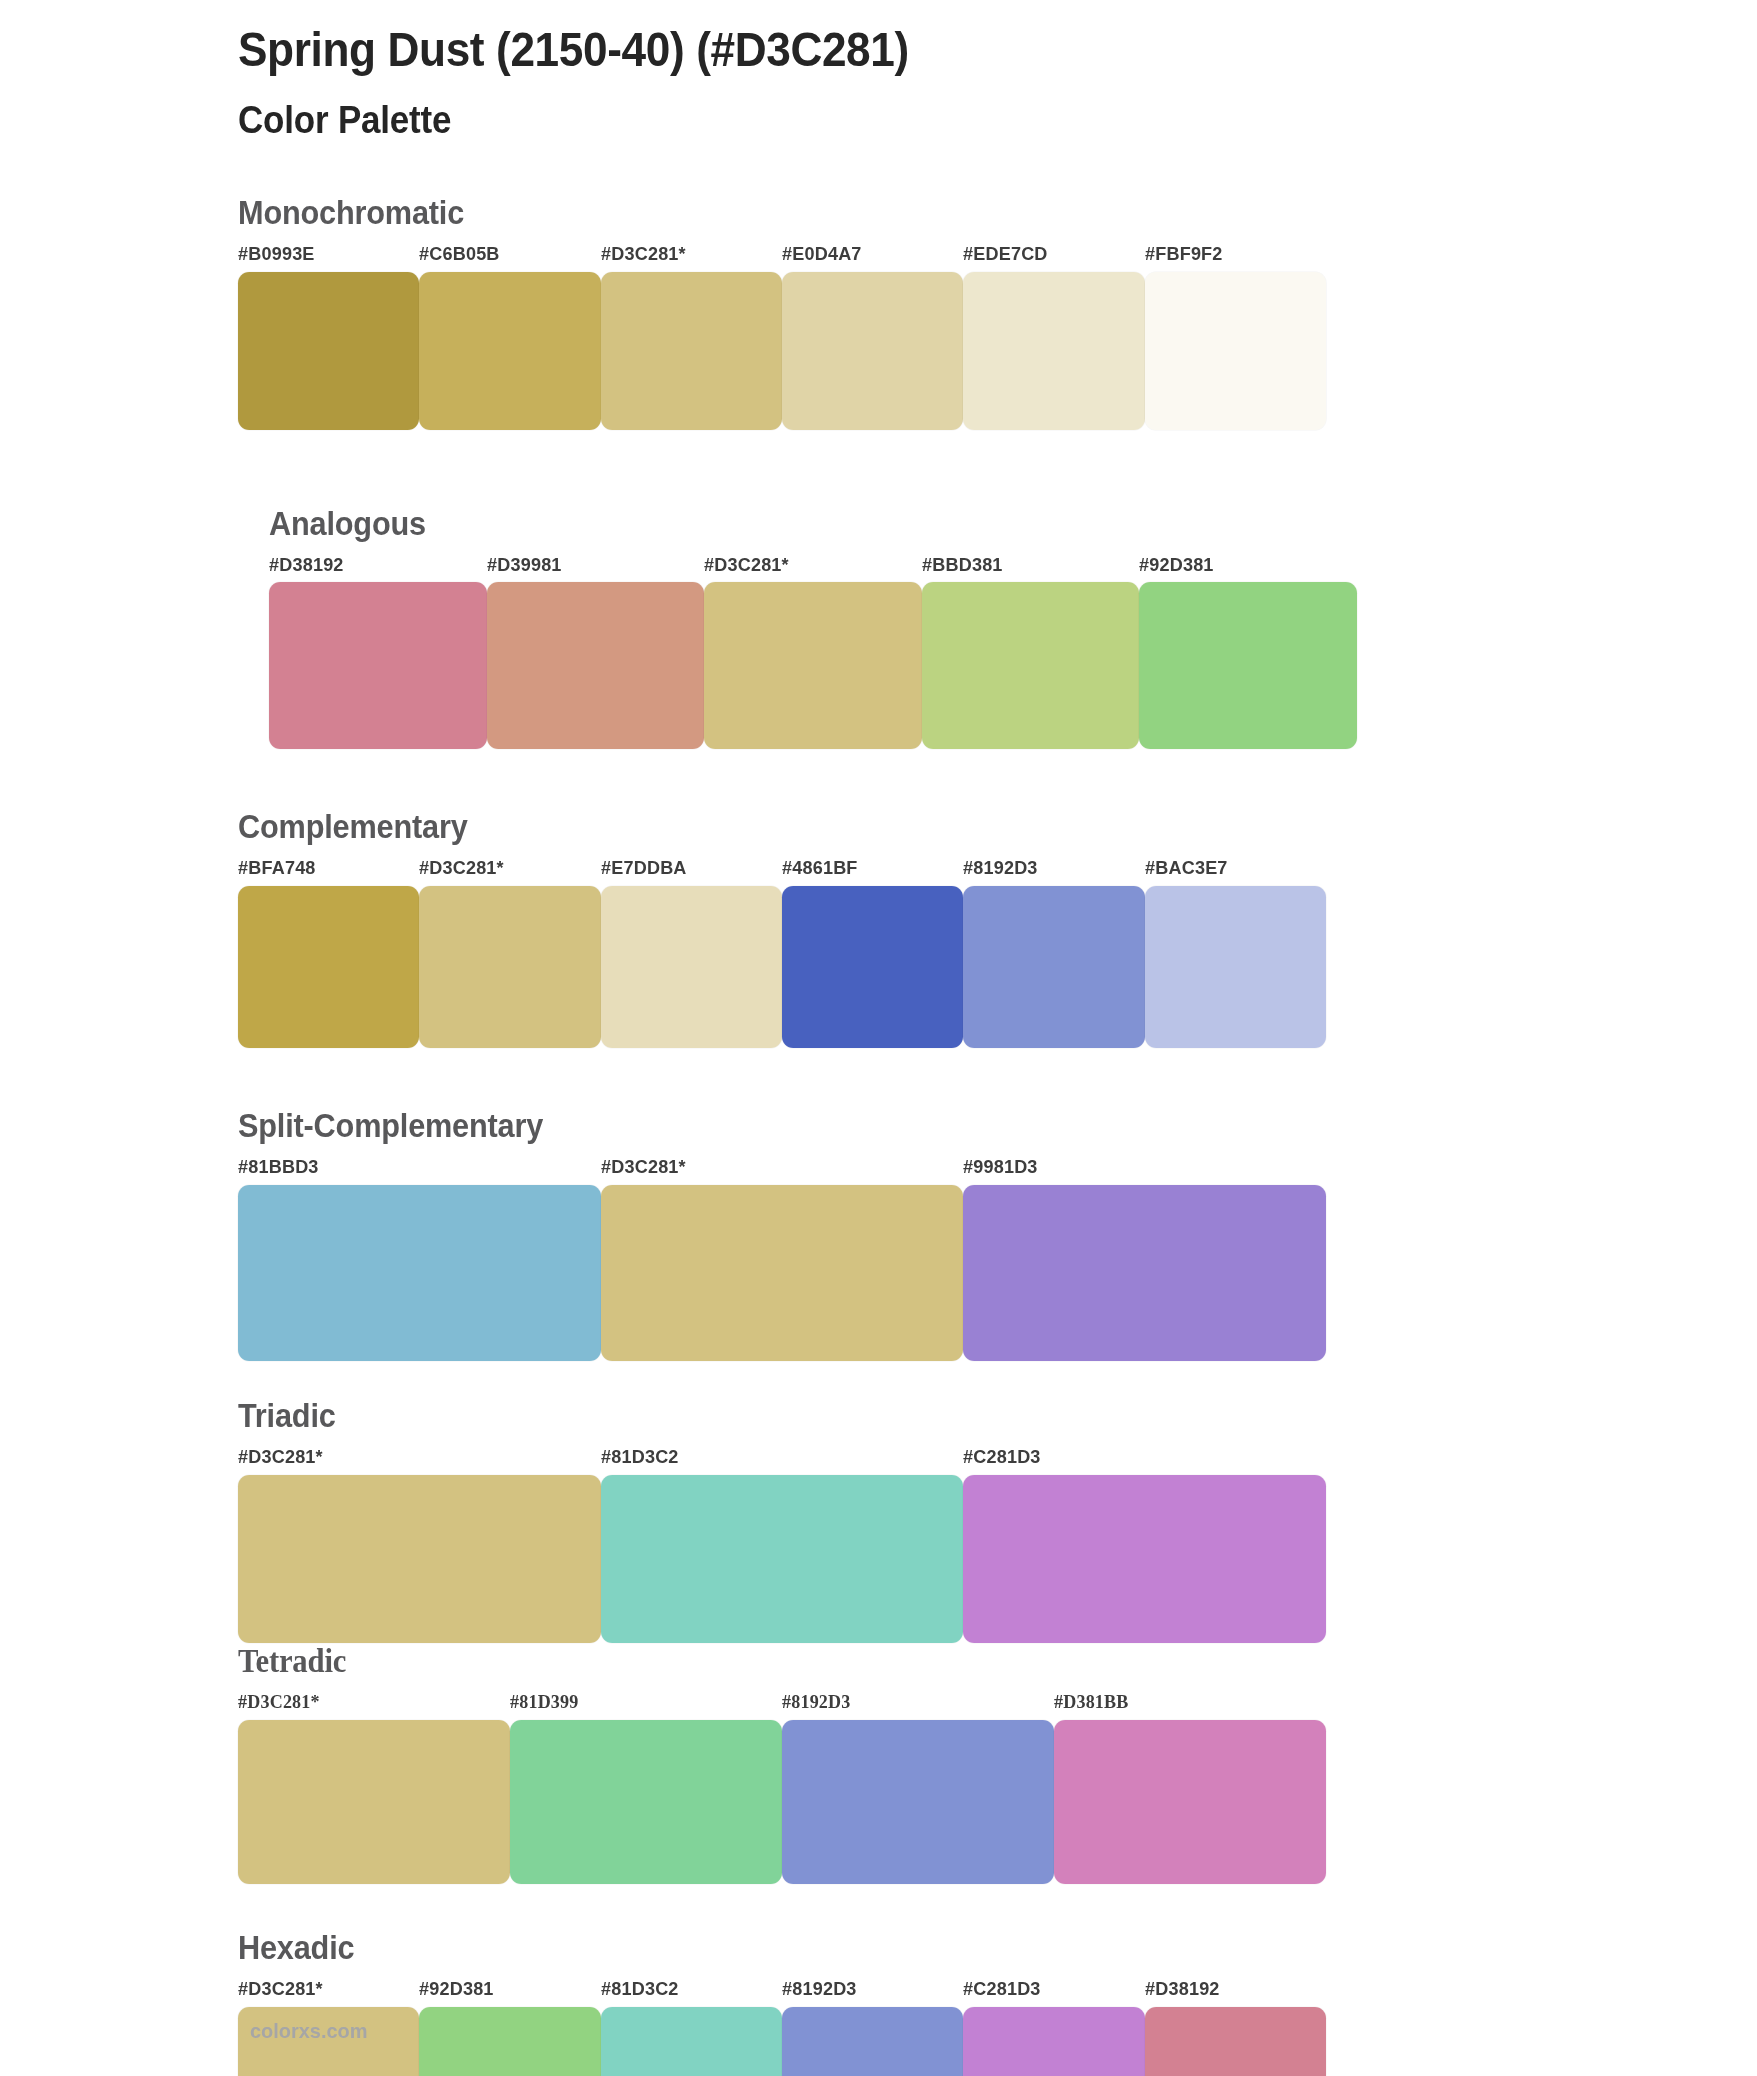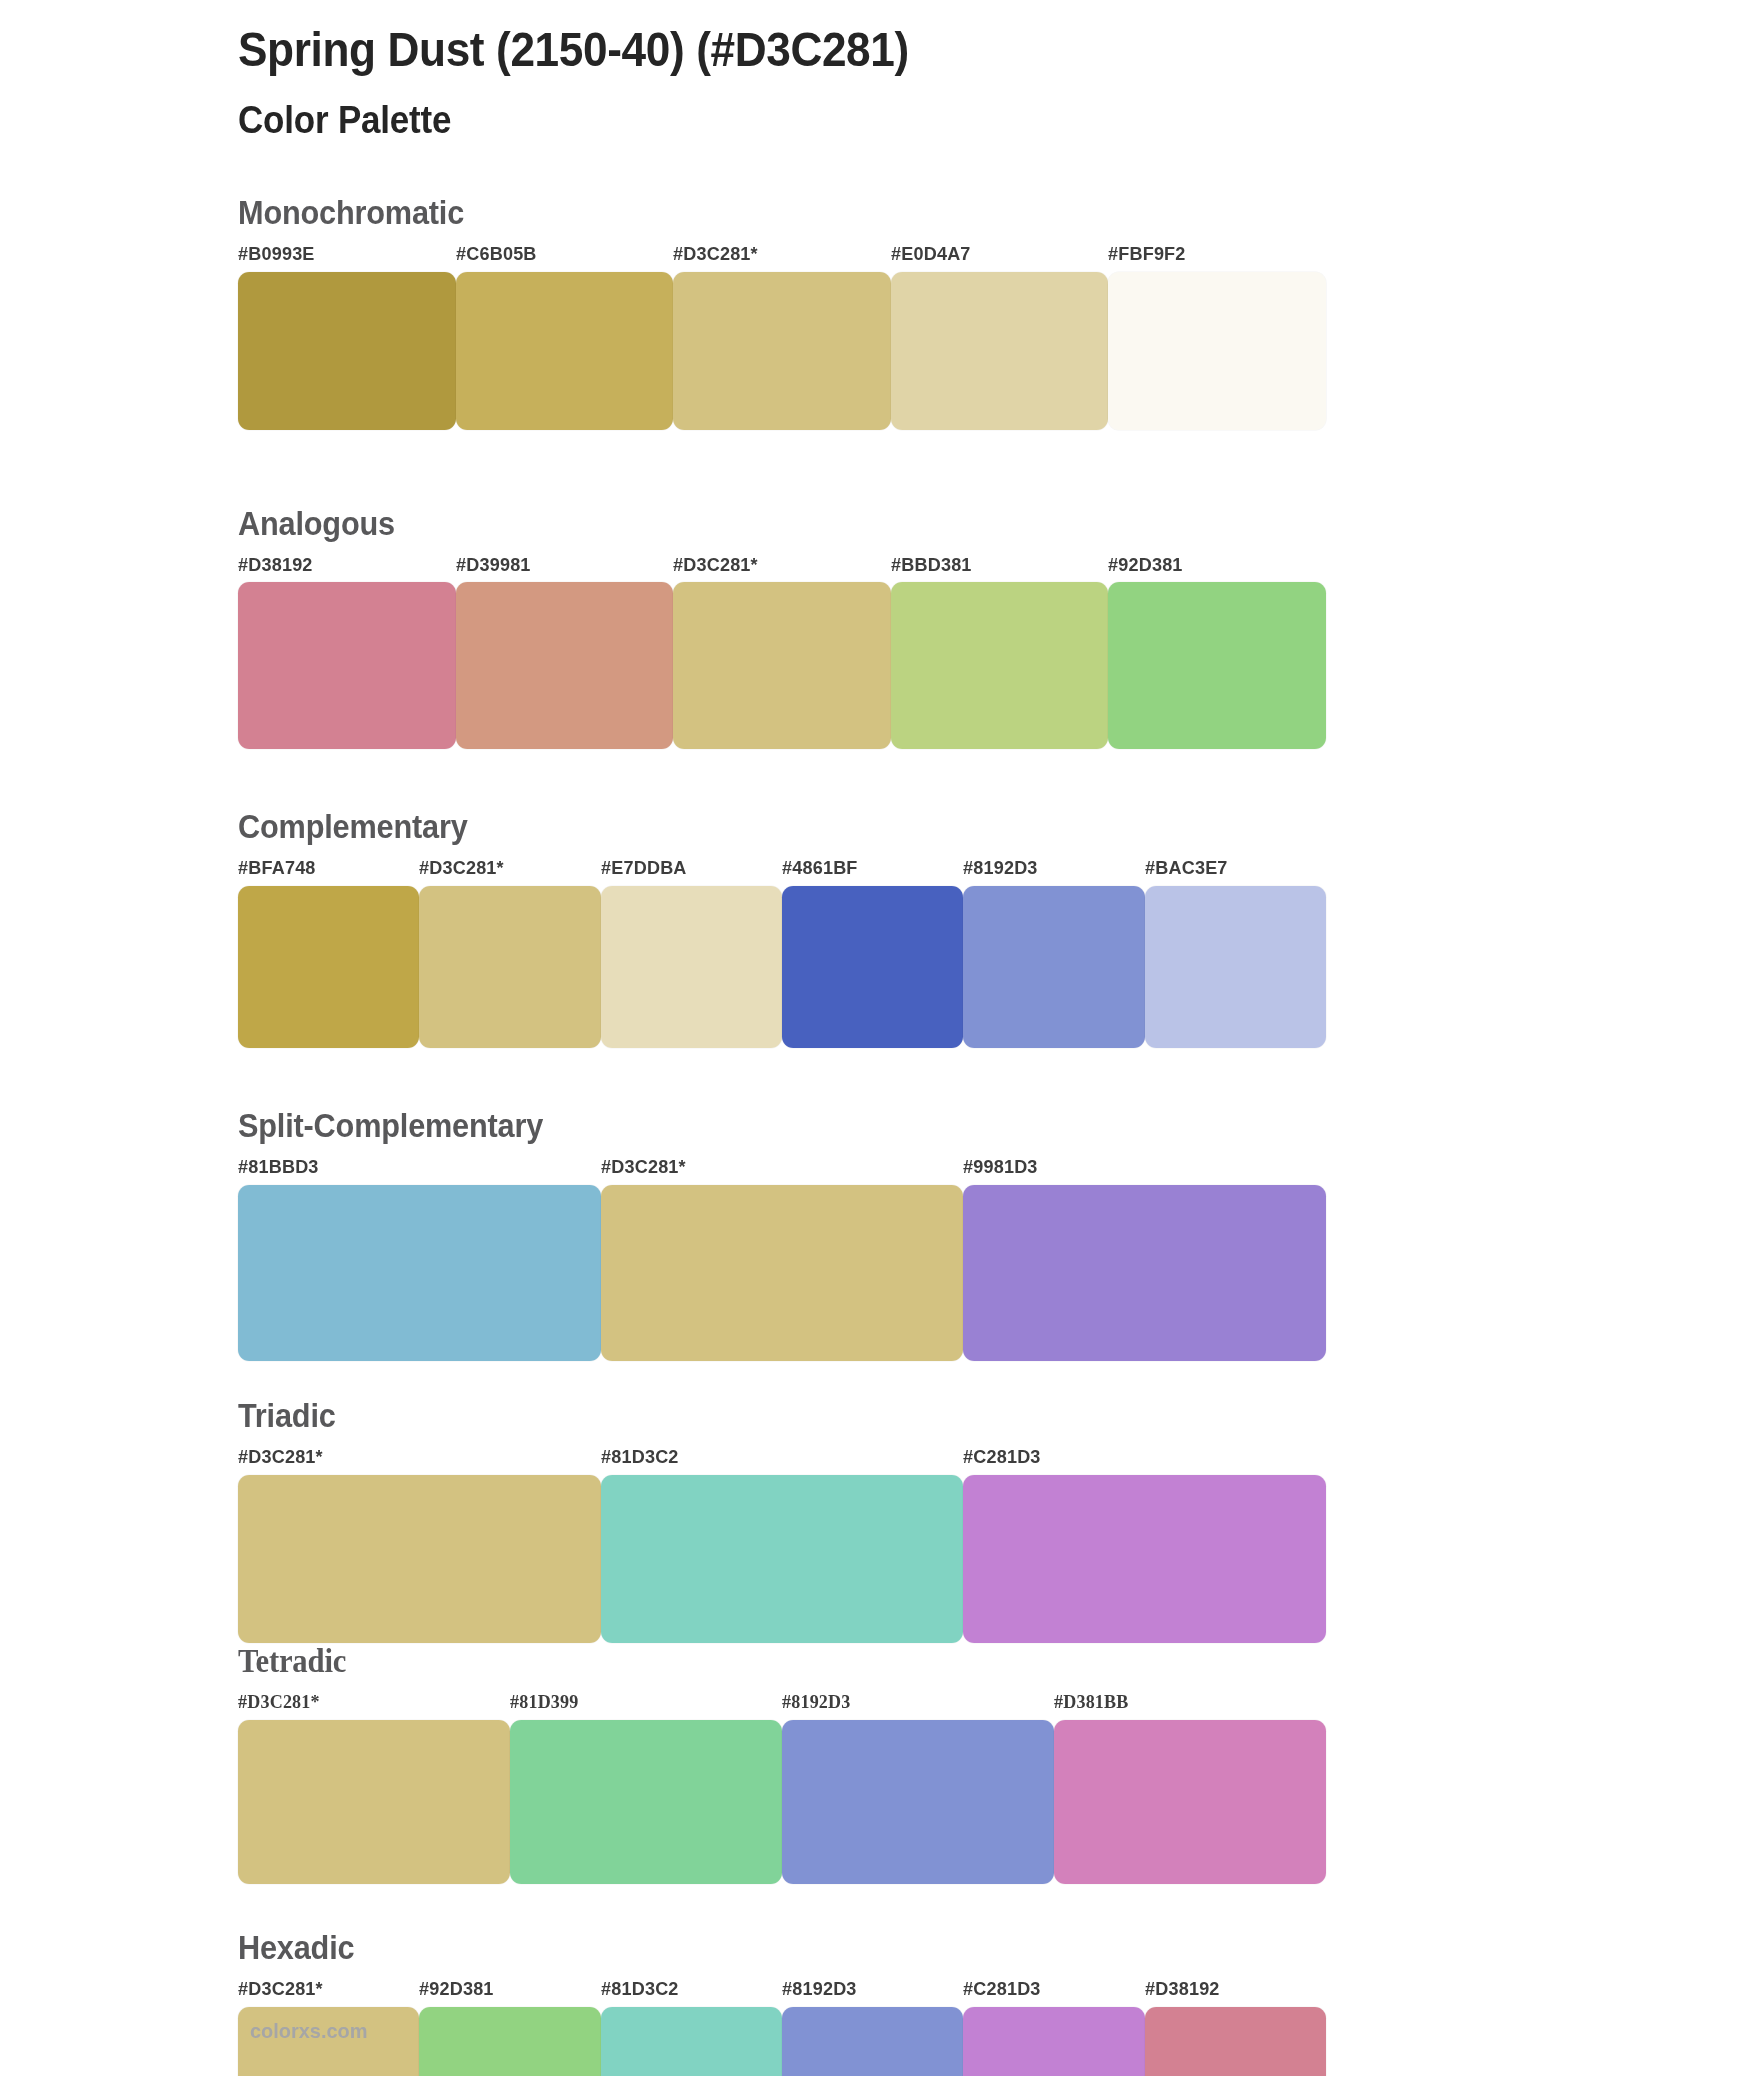--- a/index.html
+++ b/index.html
@@ -110,21 +110,21 @@
   .h-mono   .swatch-chip { height: 158px; }
   .h-ana    .swatch-chip { height: 167px; }
   .h-comp   .swatch-chip { height: 162px; }
   .h-split  .swatch-chip { height: 176px; }
   .h-tri    .swatch-chip { height: 168px; }
   .h-tet    .swatch-chip { height: 164px; }
   .h-hex    .swatch-chip { height: 170px; }
 
   
   .gap-mono  { margin-bottom: 76px; }
-  .gap-ana   { margin-bottom: 60px; }
+  .gap-ana   { margin-bottom: 60px; margin-left: 31px; }
   .gap-comp  { margin-bottom: 60px; }
   .gap-split { margin-bottom: 37px; }
   .gap-tri   { }
   .gap-tet   { margin-bottom: 46px; font-family: Liberation Serif, serif; }
   .gap-hex   { margin-bottom: 0; }
 
   
   .footer {
     position: absolute;
     left: 250px;
@@ -165,20 +165,24 @@
           </div>
           <div class="swatch">
             <div class="swatch-label">#D3C281*</div>
             <div class="swatch-chip" style="background: rgb(211, 194, 129);"></div>
           </div>
           <div class="swatch">
             <div class="swatch-label">#E0D4A7</div>
             <div class="swatch-chip" style="background: rgb(224, 212, 167);"></div>
           </div>
           <div class="swatch">
+            <div class="swatch-label">#EDE7CD</div>
+            <div class="swatch-chip" style="background: rgb(237, 231, 205);"></div>
+          </div>
+          <div class="swatch">
             <div class="swatch-label">#FBF9F2</div>
             <div class="swatch-chip" style="background: rgb(251, 249, 242);"></div>
           </div>
         </div>
       </div>
       <div class="section gap-ana">
         <div class="section-title">Analogous</div>
         <div class="swatch-row h-ana">
           <div class="swatch">
             <div class="swatch-label">#D38192</div>

